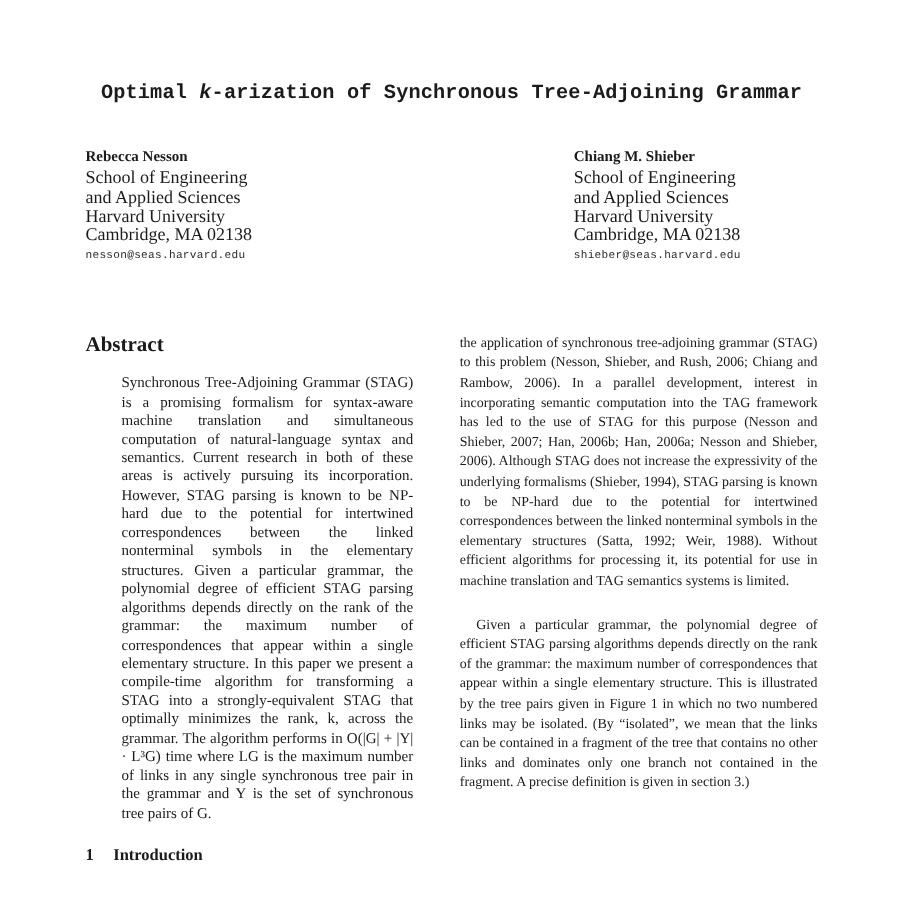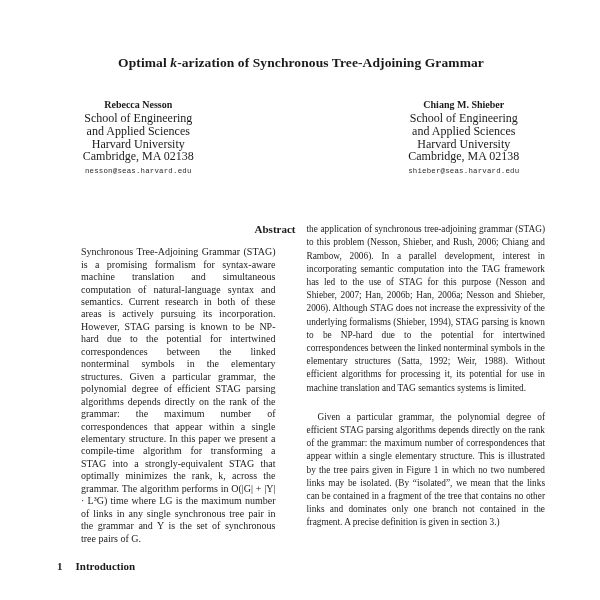--- a/index.html
+++ b/index.html
@@ -6,36 +6,37 @@
   .page {
     width:600px; height:600px; overflow:hidden; box-sizing:border-box;
     background:#ffffff; color:#1b1b1b;
     font-family:"Liberation Serif", serif;
     padding:54px 55px 0 57px;
     position:relative;
   }
   .paper-title {
     text-align:center; font-weight:bold; font-size:13.5px; line-height:17px;
     letter-spacing:0.1px;
+    font-family:Liberation Mono, monospace;
   }
   .paper-title .math-k { font-style:italic; font-weight:bold; }
   .authors {
     display:flex; justify-content:space-between; margin-top:27px;
   }
-  .author { text-align:center; width:33.3%; }
+  .author { text-align:left; width:33.3%; }
   .author-name { font-weight:bold; font-size:10px; line-height:13px; margin-bottom:1px; }
   .affil-line { font-size:12px; line-height:12.8px; }
   .author-email {
     font-family:Liberation Mono, monospace; font-size:7.4px;
     letter-spacing:0.2px; margin-top:4px; color:#2a2a2a;
   }
   .columns { display:flex; gap:11px; margin-top:48px; }
   .col { width:239px; box-sizing:border-box; }
   .abstract-heading {
-    text-align:right; font-weight:bold; font-size:11px; margin:0 0 11px 0;
+    text-align:left; font-weight:bold; font-size:14px; margin:0 0 11px 0;
   }
   .abstract-body {
     margin:0 20px 0 24px; font-size:10px; line-height:12.45px;
     text-align:justify; text-justify:inter-word;
   }
   .section-heading {
     display:flex; gap:13px; font-weight:bold; font-size:11px;
     margin:15px 0 9px 0;
   }
   .para {

